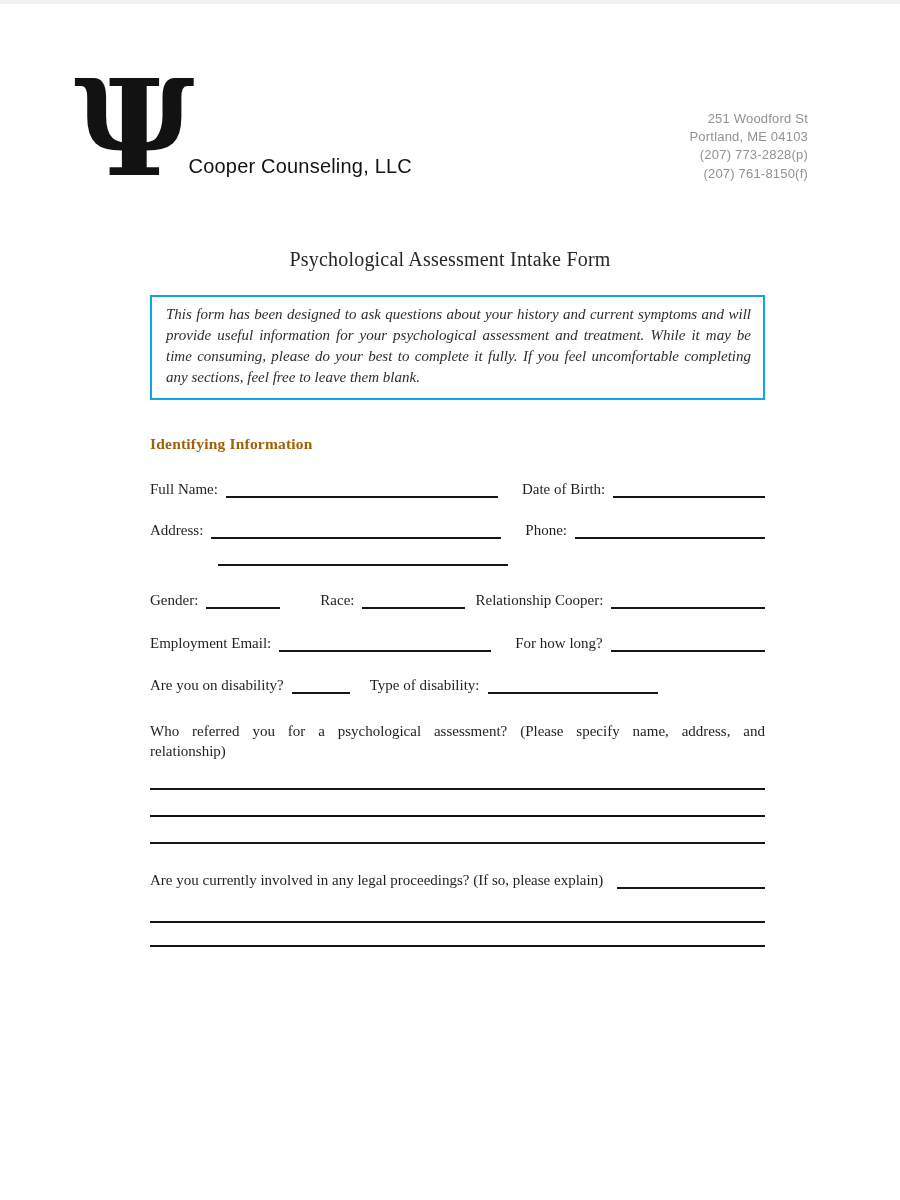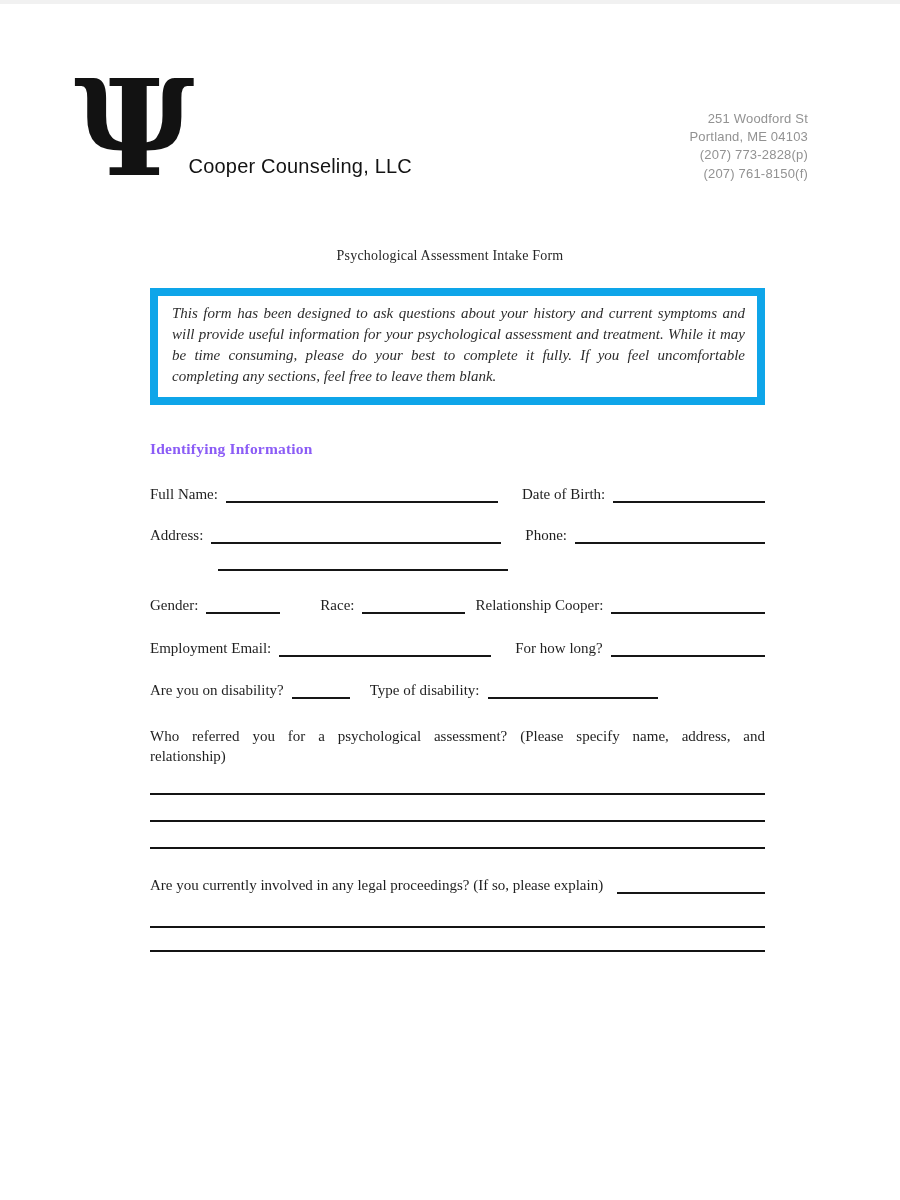--- a/index.html
+++ b/index.html
@@ -45,41 +45,41 @@
     font-family: "Liberation Sans", sans-serif;
     font-size: 13px;
     line-height: 1.4;
     color: #929292;
     letter-spacing: 0.2px;
   }
   
   .title {
     margin-top: 62px;
     text-align: center;
-    font-size: 14px;
+    font-size: 20px;
     color: #272727;
     letter-spacing: 0.2px;
   }
   
   .content { margin: 0 135px 0 150px; width: 615px; }
   .intro-box {
     margin-top: 24px;
-    border: 8px solid #0ea5e9;
+    border: 2px solid #0ea5e9;
     padding: 7px 12px 9px 14px;
     font-style: italic;
     font-size: 15px;
     line-height: 1.42;
     color: #2d2d2d;
     text-align: justify;
   }
   .section-heading {
     margin-top: 35px;
     font-weight: bold;
     font-size: 15.5px;
-    color: #8b5cf6;
+    color: #a16207;
     letter-spacing: 0.2px;
   }
   
   .frow { display: flex; font-size: 15px; color: #1f1f1f; }
   .lbl { white-space: nowrap; }
   .blank {
     align-self: flex-end;
     height: 3px;
     margin-left: 8px;
     border-bottom: 2.2px solid #161616;

